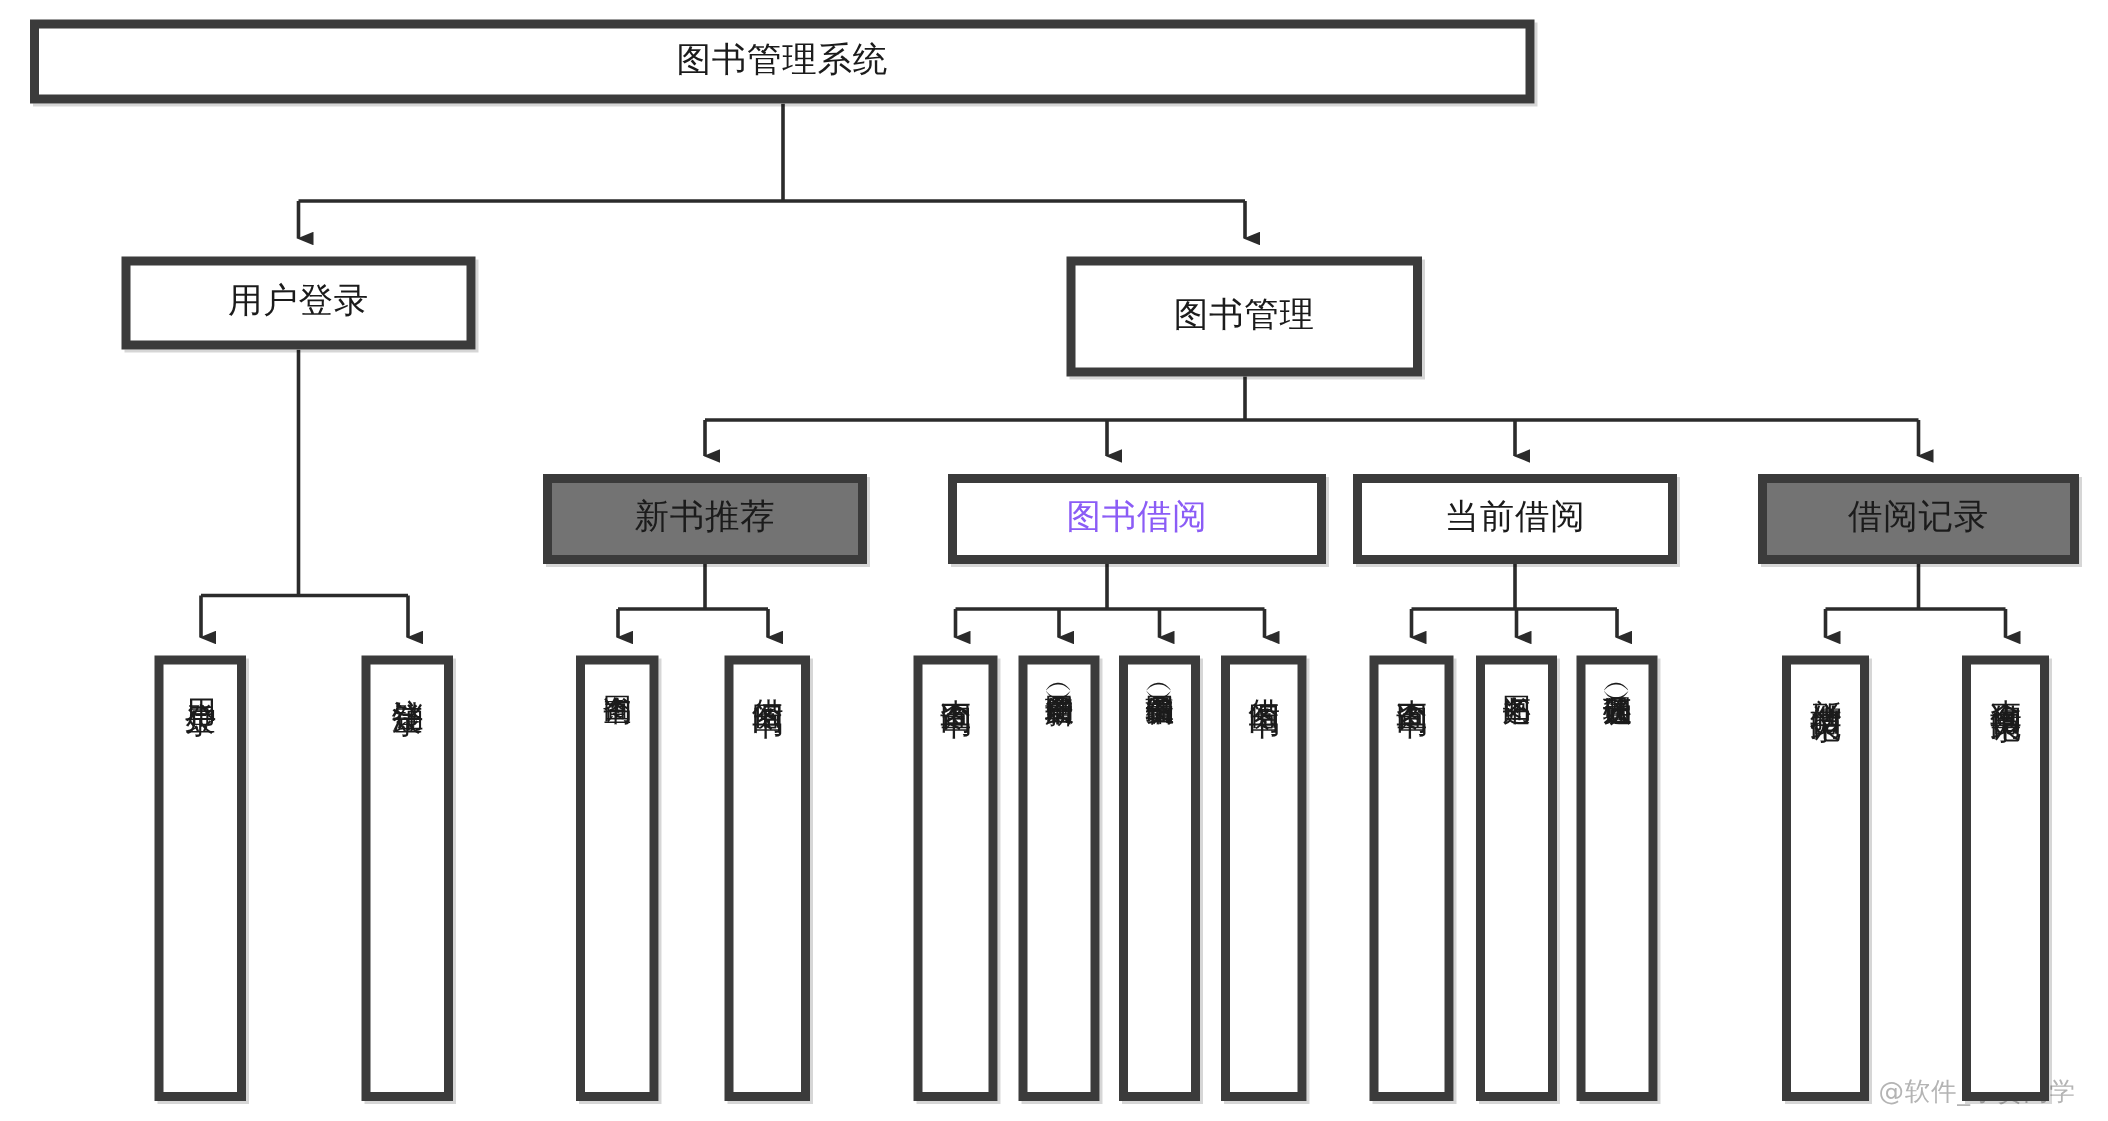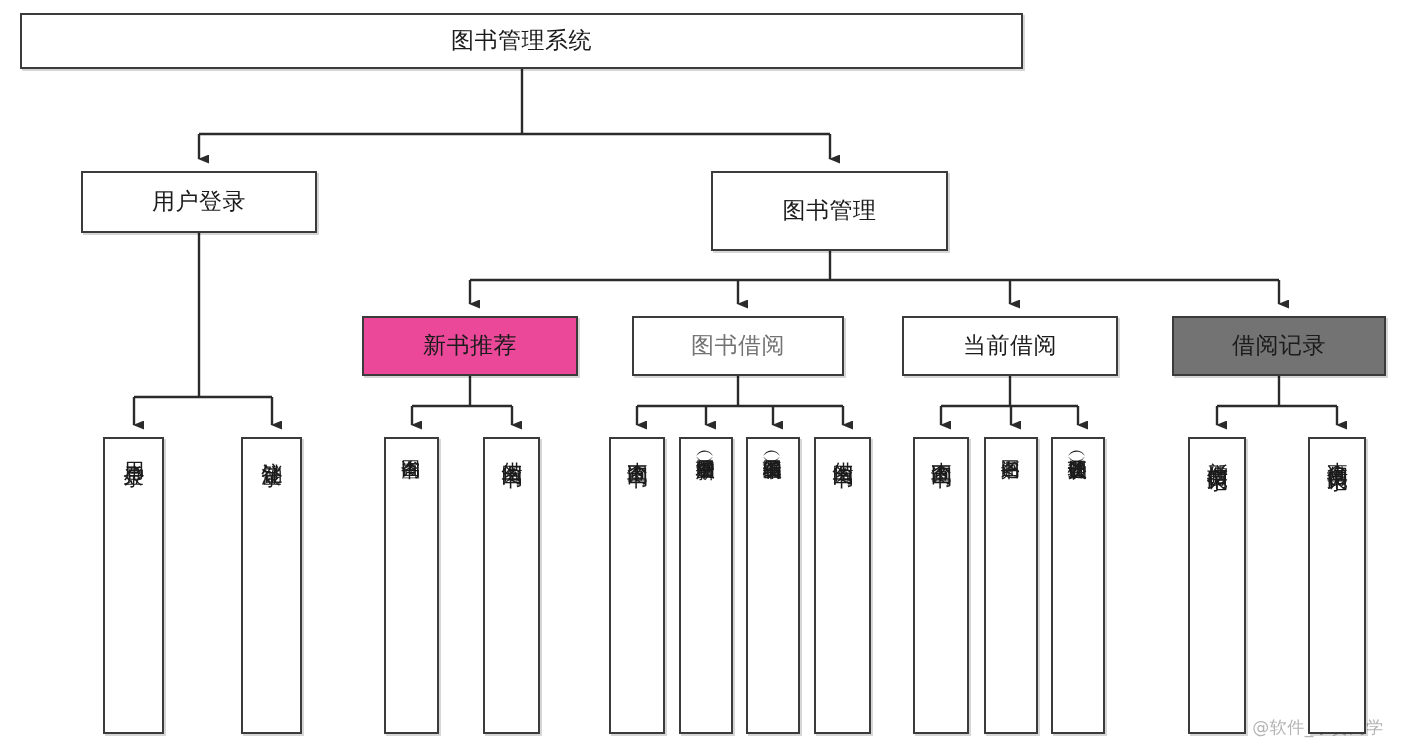--- a/index.html
+++ b/index.html
@@ -21,21 +21,21 @@
     position: absolute;
     left: 0;
     top: 0;
     width: 1405px;
     height: 747px;
   }
   .node {
     position: absolute;
     box-sizing: border-box;
     background: #ffffff;
-    border: 2px solid #701a75;
+    border: 6px solid #701a75;
     box-shadow: 2px 2px 0 rgba(0,0,0,0.16);
     display: flex;
     align-items: center;
     justify-content: center;
     color: #1b1b1b;
   }
   .node-label {
     display: block;
     text-align: center;
     line-height: 1.18;
@@ -123,24 +123,24 @@
   <div class="watermark" style="left: 1196px; top: 716px; color: rgb(180, 180, 180);">CSDN @软件_小贺同学</div>
 <div class="node horizontal" style="left: 20px; top: 13px; width: 1003px; height: 56px; border-color: rgb(59, 59, 59); background: rgb(255, 255, 255); color: rgb(27, 27, 27);">
       <span class="node-label">图书管理系统</span>
     </div>
     <div class="node horizontal" style="left: 81px; top: 171px; width: 236px; height: 62px; border-color: rgb(59, 59, 59); background: rgb(255, 255, 255); color: rgb(27, 27, 27);">
       <span class="node-label">用户登录</span>
     </div>
     <div class="node horizontal" style="left: 711px; top: 171px; width: 237px; height: 80px; border-color: rgb(59, 59, 59); background: rgb(255, 255, 255); color: rgb(27, 27, 27);">
       <span class="node-label">图书管理</span>
     </div>
-    <div class="node horizontal" style="left: 362px; top: 316px; width: 216px; height: 60px; border-color: rgb(59, 59, 59); background: #ec4899; color: rgb(27, 27, 27);">
+    <div class="node horizontal" style="left: 362px; top: 316px; width: 216px; height: 60px; border-color: rgb(59, 59, 59); background: #737373; color: rgb(27, 27, 27);">
       <span class="node-label">新书推荐</span>
     </div>
-    <div class="node horizontal" style="left: 632px; top: 316px; width: 212px; height: 60px; border-color: rgb(59, 59, 59); background: rgb(255, 255, 255); color: #737373;">
+    <div class="node horizontal" style="left: 632px; top: 316px; width: 252px; height: 60px; border-color: rgb(59, 59, 59); background: rgb(255, 255, 255); color: #8b5cf6;">
       <span class="node-label">图书借阅</span>
     </div>
     <div class="node horizontal" style="left: 902px; top: 316px; width: 216px; height: 60px; border-color: rgb(59, 59, 59); background: rgb(255, 255, 255); color: rgb(27, 27, 27);">
       <span class="node-label">当前借阅</span>
     </div>
     <div class="node horizontal" style="left: 1172px; top: 316px; width: 214px; height: 60px; border-color: rgb(59, 59, 59); background: #737373; color: rgb(27, 27, 27);">
       <span class="node-label">借阅记录</span>
     </div>
     <div class="node vertical" style="left: 103px; top: 437px; width: 61px; height: 297px; border-color: rgb(59, 59, 59); background: rgb(255, 255, 255); color: rgb(27, 27, 27);">
       <span class="node-label">用户登录</span>

